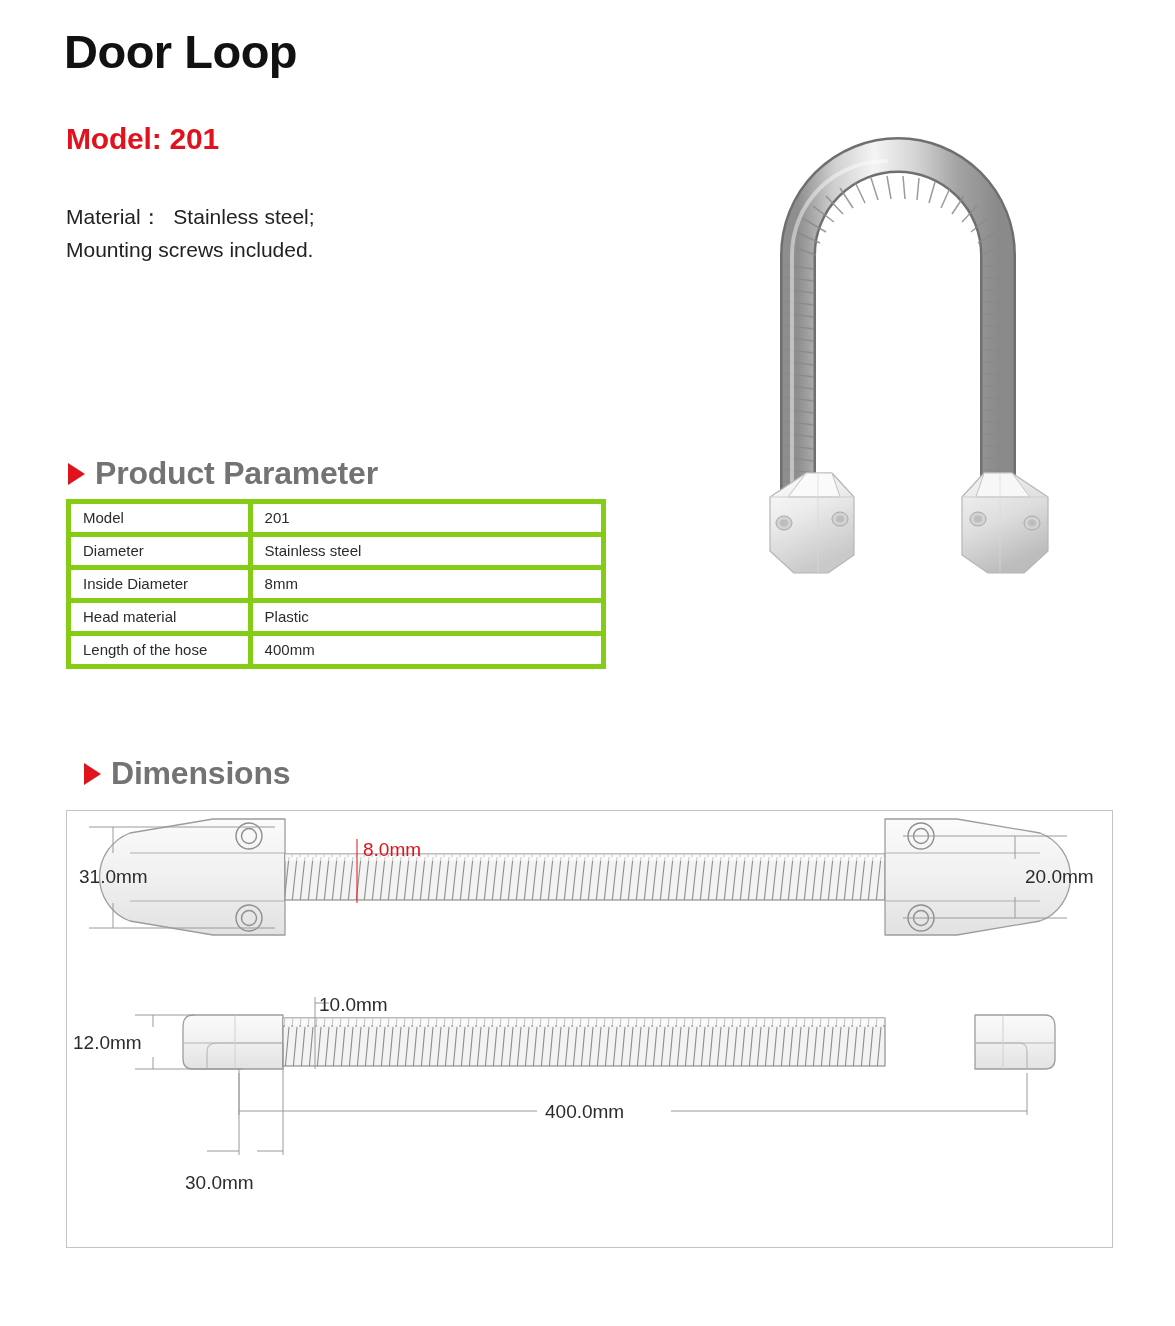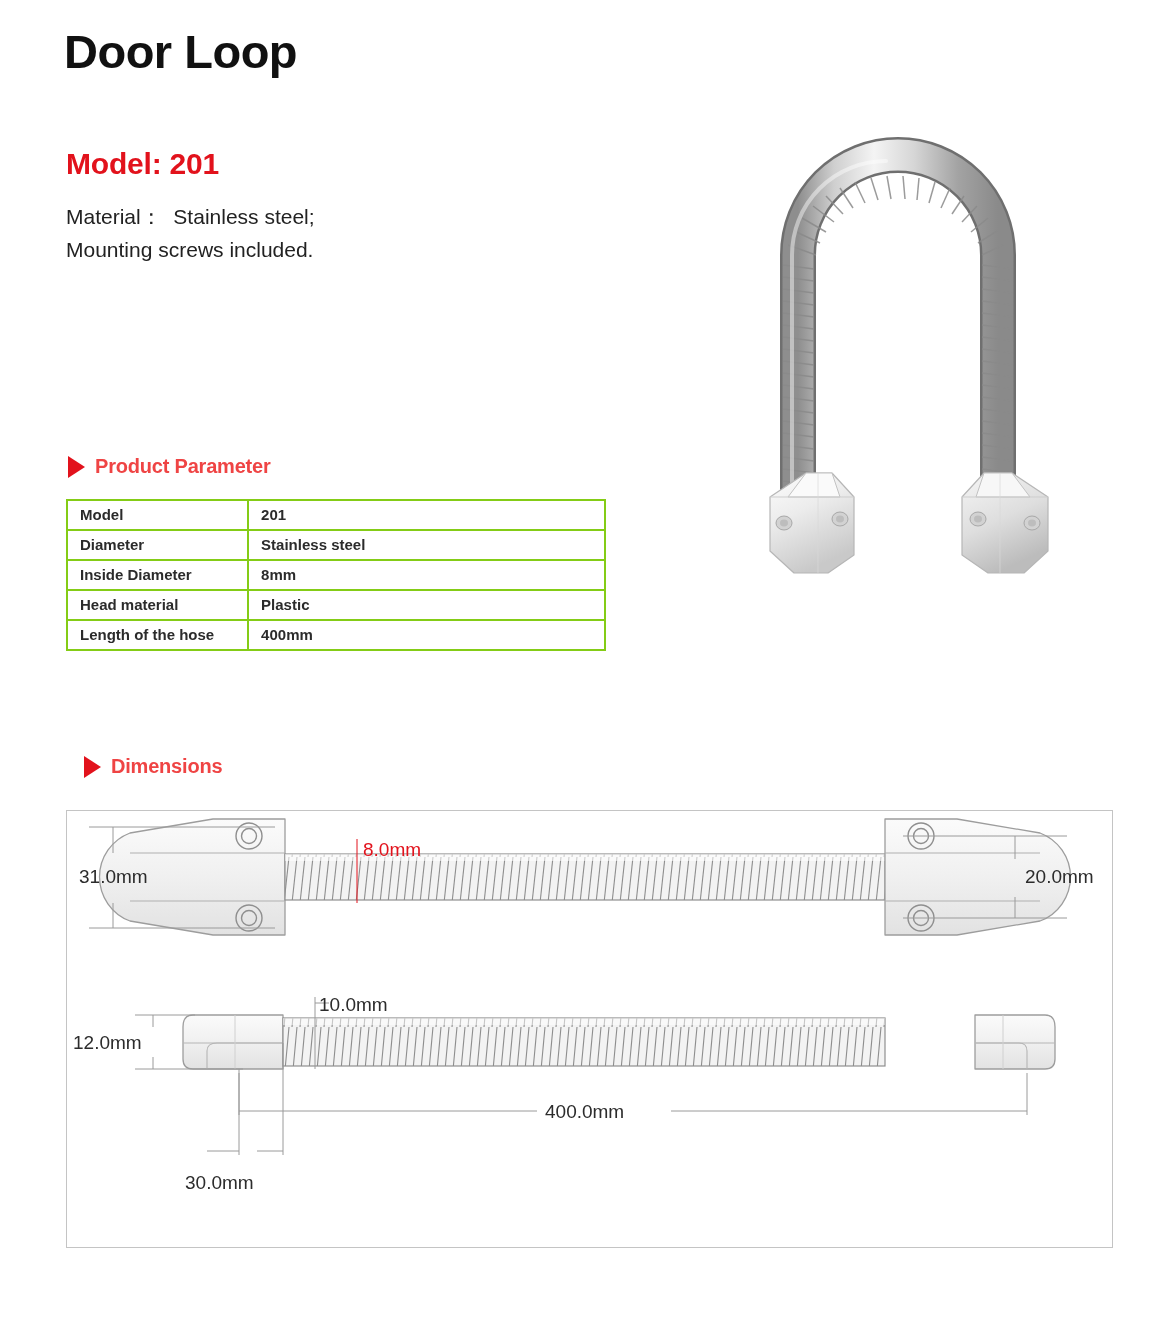--- a/index.html
+++ b/index.html
@@ -28,21 +28,21 @@
     top: 26px;
     font-size: 47px;
     font-weight: bold;
     letter-spacing: -0.5px;
     color: #111111;
     line-height: 1.1;
   }
   .model-line {
     position: absolute;
     left: 66px;
-    top: 147px;
+    top: 122px;
     font-size: 30px;
     font-weight: bold;
     color: #e2121c;
     letter-spacing: -0.2px;
   }
   .desc {
     position: absolute;
     left: 66px;
     top: 200px;
     font-size: 21px;
@@ -61,44 +61,44 @@
   }
   .tri {
     width: 0;
     height: 0;
     border-left: 17px solid #e2121c;
     border-top: 11px solid transparent;
     border-bottom: 11px solid transparent;
     display: block;
   }
   .section-head .label {
-    font-size: 20px;
+    font-size: 32px;
     font-weight: bold;
-    color: #ef4444;
+    color: #737373;
     letter-spacing: -0.2px;
   }
   #head-param { left: 68px; top: 455px; }
   #head-dims  { left: 68px; top: 755px; padding-left: 16px; }
 
   
   .param-table {
     position: absolute;
     left: 66px;
     top: 499px;
     width: 540px;
     border-collapse: collapse;
     font-size: 15px;
     color: #2b2b2b;
     background: #fff;
   }
   .param-table td {
-    border: 2px solid #84cc16;
+    border: 5px solid #84cc16;
     height: 26px;
     padding: 1px 0 1px 12px;
-    font-weight: bold;
+    font-weight: normal;
     line-height: 26px;
     vertical-align: middle;
   }
   .param-table td.k { width: 172px; }
   .param-table td.v { width: 356px; }
 
   
   .photo {
     position: absolute;
     left: 736px;

